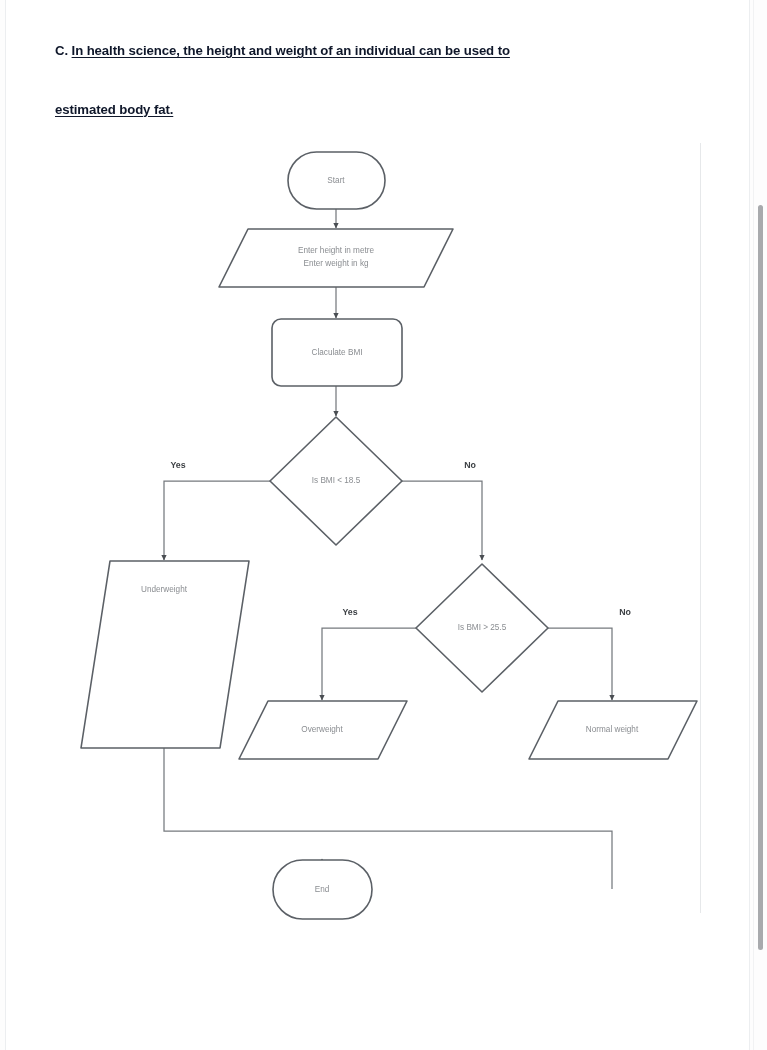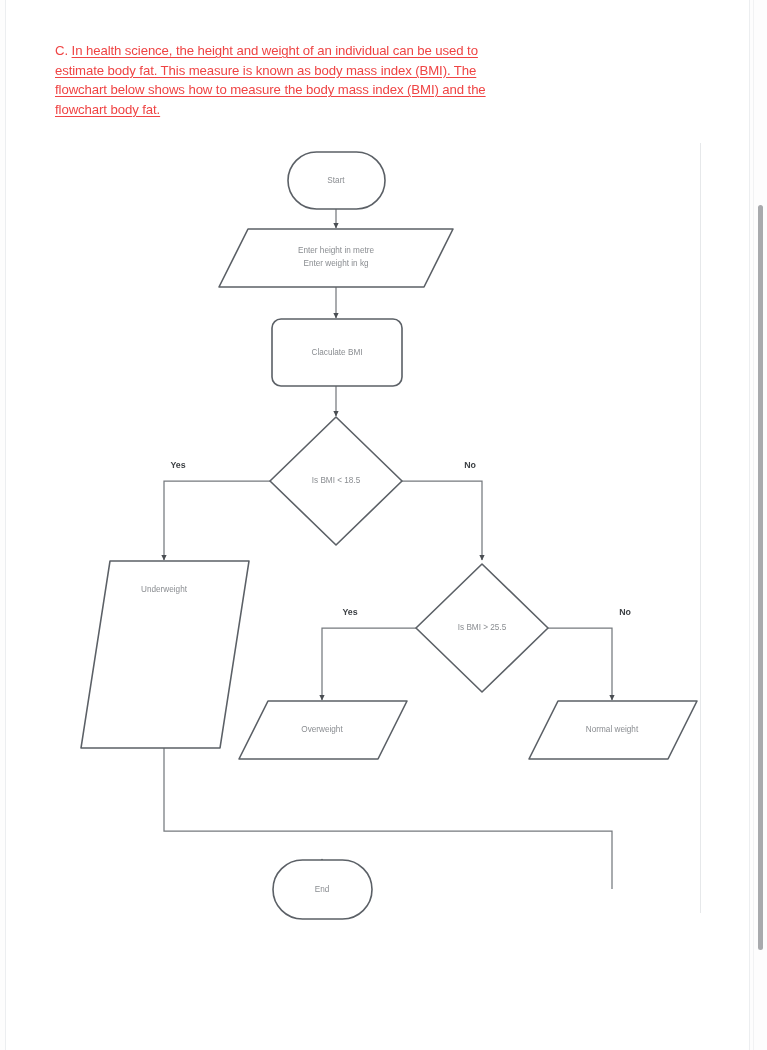--- a/index.html
+++ b/index.html
@@ -57,22 +57,22 @@
   
   #prompt {
     position: absolute;
     left: 49px; top: 41px;
     width: 640px;
   }
   #prompt p {
     margin: 0;
     font-size: 13.2px;
     line-height: 19.5px;
-    font-weight: normal;
-    color: #ef4444;
+    font-weight: bold;
+    color: #0f172a;
     letter-spacing: -0.1px;
   }
   #prompt .ul {
     text-decoration: underline;
     text-decoration-thickness: 1px;
     text-underline-offset: 2px;
   }
   #prompt .label {
     text-decoration: none;
   }
@@ -121,23 +121,23 @@
 
 <div id="page">
   <div id="page-sheet">
 
     <div id="content-guide"></div>
 
     <div id="prompt">
       <p>
         <span class="label">C.</span>
         <span class="ul">In health science, the height and weight of an individual can be used to</span><br>
-        <span class="ul">estimate body fat. This measure is known as body mass index (BMI). The</span><br>
-        <span class="ul">flowchart below shows how to measure the body mass index (BMI) and the</span><br>
-        <span class="ul">flowchart body fat.</span>
+        <br>
+        <br>
+        <span class="ul">estimated body fat.</span>
       </p>
     </div>
 
     <div id="flow">
       <svg viewBox="0 0 745 820" xmlns="http://www.w3.org/2000/svg">
         <defs>
           <marker id="arrow" viewBox="0 0 10 10" refX="8.4" refY="5" markerWidth="5.2" markerHeight="5.2" orient="auto-start-reverse">
             <path d="M 0 0.6 L 9 5 L 0 9.4 z" fill="#4a4e53"></path>
           </marker>
         </defs>

